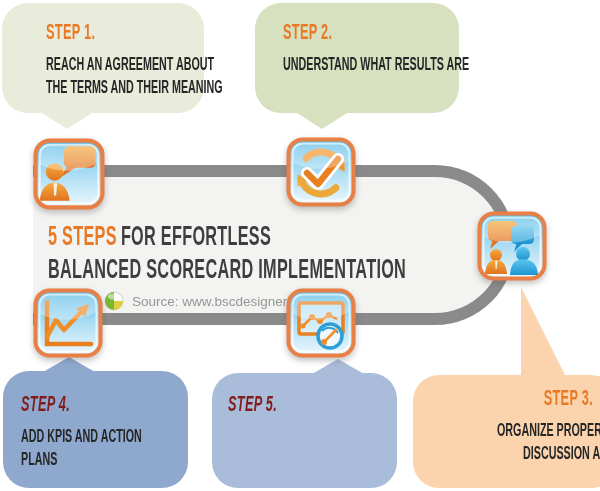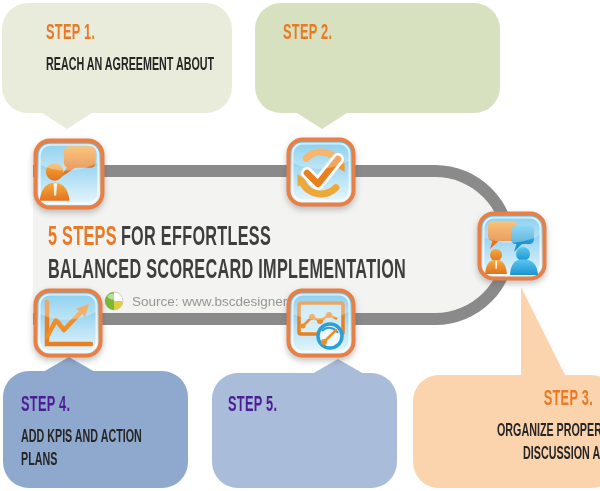--- a/index.html
+++ b/index.html
@@ -27,25 +27,25 @@
     display:flex; align-items:center; gap:8px;
     color:#969696; font-size:13.5px;
   }
   
   .cond   { display:inline-block; transform:scaleX(0.58); transform-origin:0 50%;   white-space:nowrap; }
   .cond-r { display:inline-block; transform:scaleX(0.58); transform-origin:100% 50%; white-space:nowrap; }
   
   .bubble { position:absolute; border-radius:26px; box-sizing:border-box; z-index:3; }
   .step-heading { font-weight:bold; font-size:22px; line-height:26px; letter-spacing:.5px; }
   .h-orange { color:#E87A25; }
-  .h-light  { color:#4c1d95; }
+  .h-light  { color:#7f1d1d;font-style:italic; }
   .step-body { font-weight:bold; font-size:18.5px; line-height:23px; color:#262626; margin-top:7px; }
   .bline { display:block; }
-  #bubble1 { left:2px;   top:3px;   width:230px; height:110px; background:#EAECDB; padding:16px 6px 0 44px; }
-  #bubble2 { left:255px; top:3px;   width:245px; height:110px; background:#D7E0BF; padding:16px 6px 0 28px; }
+  #bubble1 { left:2px;   top:3px;   width:202px; height:110px; background:#EAECDB; padding:16px 6px 0 44px; }
+  #bubble2 { left:255px; top:3px;   width:204px; height:110px; background:#D7E0BF; padding:16px 6px 0 28px; }
   #bubble4 { left:3px;   top:371px; width:185px; height:117px; background:#8FA9CE; padding:20px 6px 0 18px; }
   #bubble5 { left:212px; top:373px; width:185px; height:115px; background:#A9BCD9; padding:18px 20px 0 16px; }
   #bubble3 { left:413px; top:375px; width:204px; height:113px; background:#FBD4AE; padding:10px 24px 12px 8px; text-align:right; }
   .tail-down { position:absolute; width:0; height:0; z-index:3;
     border-left:28px solid transparent; border-right:28px solid transparent; }
   .tail-up { position:absolute; width:0; height:0; z-index:3;
     border-left:26px solid transparent; border-right:26px solid transparent; }
   #tail1 { left:39px;  top:111px; border-top:18px solid #EAECDB; }
   #tail2 { left:294px; top:111px; border-top:18px solid #D7E0BF; }
   #tail4 { left:43px;  top:357px; border-bottom:15px solid #8FA9CE; }
@@ -79,27 +79,29 @@
       <path d="M10,10 L19,10 A9,9 0 0 1 10,19 Z" fill="#DFCF3E"></path>
       <ellipse cx="10" cy="5.6" rx="6.3" ry="3.2" fill="#ffffff" opacity="0.5"></ellipse>
     </svg>
     <span>Source: www.bscdesigner.com</span>
   </div>
 
   <div class="bubble" id="bubble1">
     <div class="step-heading h-orange"><span class="cond">STEP 1.</span></div>
     <div class="step-body">
       <span class="bline"><span class="cond">REACH AN AGREEMENT ABOUT</span></span>
+      <span class="bline"><span class="cond">THE TERMS AND THEIR MEANING</span></span>
     </div>
   </div>
   <div class="tail-down" id="tail1"></div>
 
   <div class="bubble" id="bubble2">
     <div class="step-heading h-orange"><span class="cond">STEP 2.</span></div>
     <div class="step-body">
+      <span class="bline"><span class="cond">UNDERSTAND WHAT RESULTS ARE</span></span>
     </div>
   </div>
   <div class="tail-down" id="tail2"></div>
 
   <div class="bubble" id="bubble3">
     <div class="step-heading h-orange"><span class="cond-r">STEP 3.</span></div>
     <div class="step-body">
       <span class="bline"><span class="cond-r">ORGANIZE PROPER</span></span>
       <span class="bline"><span class="cond-r">DISCUSSION AROUND THE</span></span>
     </div>

